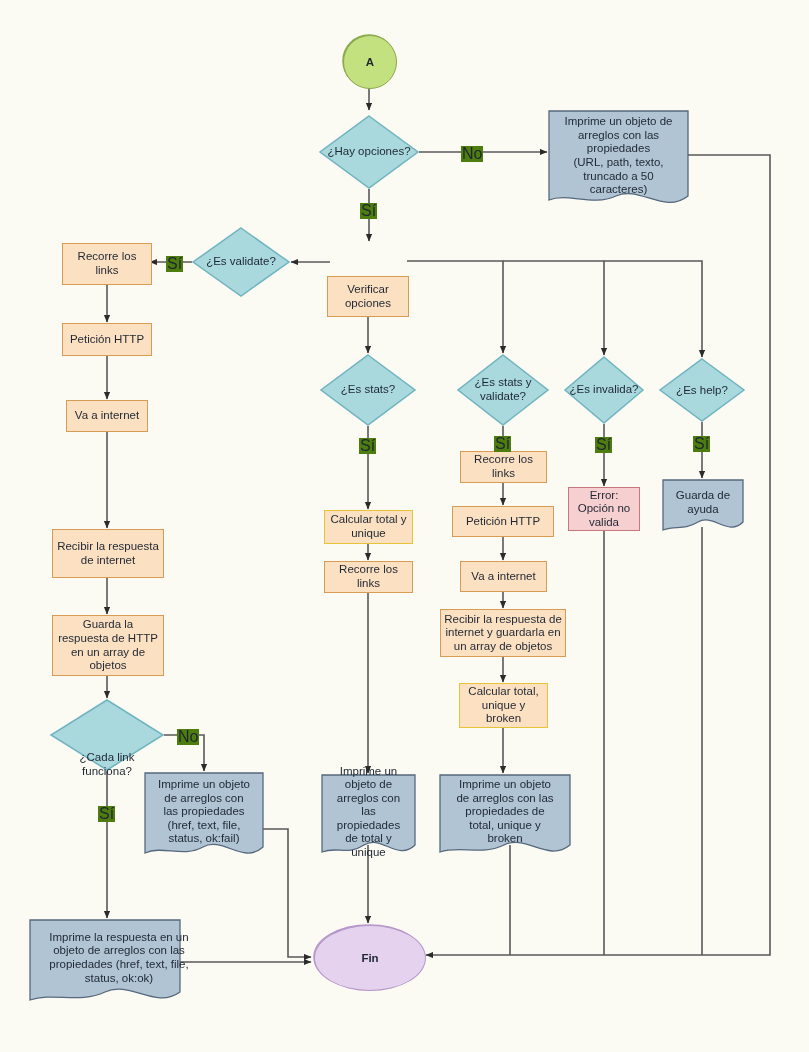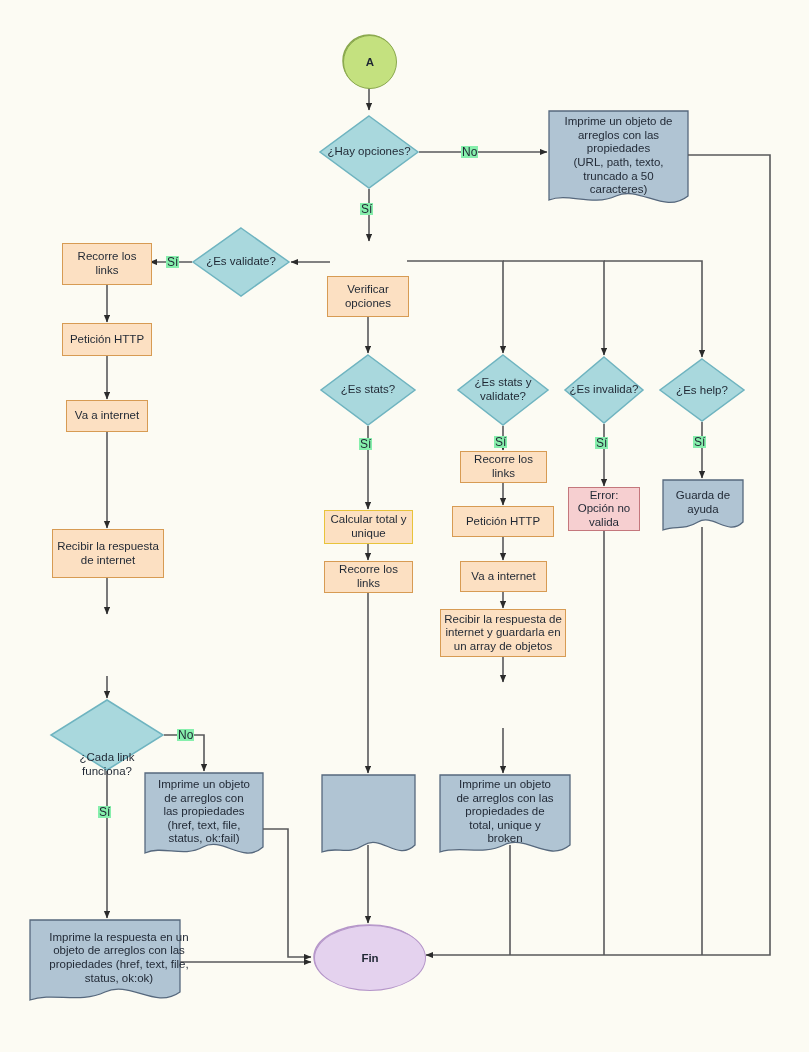--- a/index.html
+++ b/index.html
@@ -14,21 +14,21 @@
   svg#edges{position:absolute;left:0;top:0;width:809px;height:1052px;pointer-events:none;}
   .node{position:absolute;box-sizing:border-box;display:flex;align-items:center;justify-content:center;text-align:center;color:#1f2733;line-height:1.18;}
   .proc{background:#fce0c2;border:1px solid #d79b53;font-size:11.5px;padding:2px 3px;}
   .proc-y{background:#fce0c2;border:1.6px solid #e8c33a;font-size:11.5px;padding:2px 3px;}
   .err{background:#f6cfd0;border:1px solid #c4777c;font-size:11.5px;padding:2px 3px;}
   .doc-label{position:absolute;box-sizing:border-box;display:flex;align-items:center;justify-content:center;text-align:center;color:#1f2733;font-size:11.5px;line-height:1.18;padding:0 12px;}
   .dia-label{position:absolute;box-sizing:border-box;display:flex;align-items:center;justify-content:center;text-align:center;color:#1f2733;font-size:11.5px;line-height:1.18;}
   .term{position:absolute;display:flex;align-items:center;justify-content:center;text-align:center;font-size:11.5px;font-weight:bold;color:#1f2733;}
   .start-circle{background:#c4e17f;border:1.5px solid #8aa84e;border-radius:50%;}
   .end-ellipse{background:#e4d2ee;border:1.5px solid #b596c9;border-radius:50%;}
-  .edge-label{position:absolute;font-size:12px;color:#1f2733;background:#86efac;padding:0 1px;line-height:1;}
+  .edge-label{position:absolute;font-size:16px;color:#1f2733;background:#4d7c0f;padding:0 1px;line-height:1;}
 </style>
 </head>
 <body>
 
 <div id="canvas">
 
   <svg id="edges" viewBox="0 0 809 1052">
     <defs>
       <marker id="arr" markerWidth="9" markerHeight="9" refX="7.2" refY="3.2" orient="auto" markerUnits="userSpaceOnUse">
         <path d="M0,0 L7.6,3.2 L0,6.4 z" fill="#2b2b2b"></path>
@@ -153,20 +153,23 @@
   </div>
 
   <div class="node proc" style="left:66px;top:400px;width:82px;height:32px;">
     <span>Va a internet</span>
   </div>
 
   <div class="node proc" style="left:52px;top:529px;width:112px;height:49px;">
     <span>Recibir la respuesta de internet</span>
   </div>
 
+  <div class="node proc" style="left:52px;top:615px;width:112px;height:61px;">
+    <span>Guarda la respuesta de HTTP en un array de objetos</span>
+  </div>
 
   <div class="dia-label" style="left:63px;top:717px;width:88px;height:36px;margin-top:30px;">
     <span>¿Cada link funciona?</span>
   </div>
 
   <div class="doc-label" style="left:145px;top:774px;width:118px;height:76px;">
     <span>Imprime un objeto de arreglos con las propiedades (href, text, file, status, ok:fail)</span>
   </div>
 
   <div class="doc-label" style="left:30px;top:921px;width:178px;height:74px;">
@@ -178,20 +181,23 @@
   </div>
 
   <div class="node proc-y" style="left:324px;top:510px;width:89px;height:34px;">
     <span>Calcular total y unique</span>
   </div>
 
   <div class="node proc" style="left:324px;top:561px;width:89px;height:32px;">
     <span>Recorre los links</span>
   </div>
 
+  <div class="doc-label" style="left:322px;top:776px;width:93px;height:72px;">
+    <span>Imprime un objeto de arreglos con las propiedades de total y unique</span>
+  </div>
 
   <div class="dia-label" style="left:463px;top:372px;width:80px;height:36px;">
     <span>¿Es stats y validate?</span>
   </div>
 
   <div class="node proc" style="left:460px;top:451px;width:87px;height:32px;">
     <span>Recorre los links</span>
   </div>
 
   <div class="node proc" style="left:452px;top:506px;width:102px;height:31px;">
@@ -199,20 +205,23 @@
   </div>
 
   <div class="node proc" style="left:460px;top:561px;width:87px;height:31px;">
     <span>Va a internet</span>
   </div>
 
   <div class="node proc" style="left:440px;top:609px;width:126px;height:48px;">
     <span>Recibir la respuesta de internet y guardarla en un array de objetos</span>
   </div>
 
+  <div class="node proc-y" style="left:459px;top:683px;width:89px;height:45px;">
+    <span>Calcular total, unique y broken</span>
+  </div>
 
   <div class="doc-label" style="left:440px;top:776px;width:130px;height:72px;">
     <span>Imprime un objeto de arreglos con las propiedades de total, unique y broken</span>
   </div>
 
   <div class="dia-label" style="left:568px;top:372px;width:72px;height:36px;">
     <span>¿Es invalida?</span>
   </div>
 
   <div class="node err" style="left:568px;top:487px;width:72px;height:44px;">

